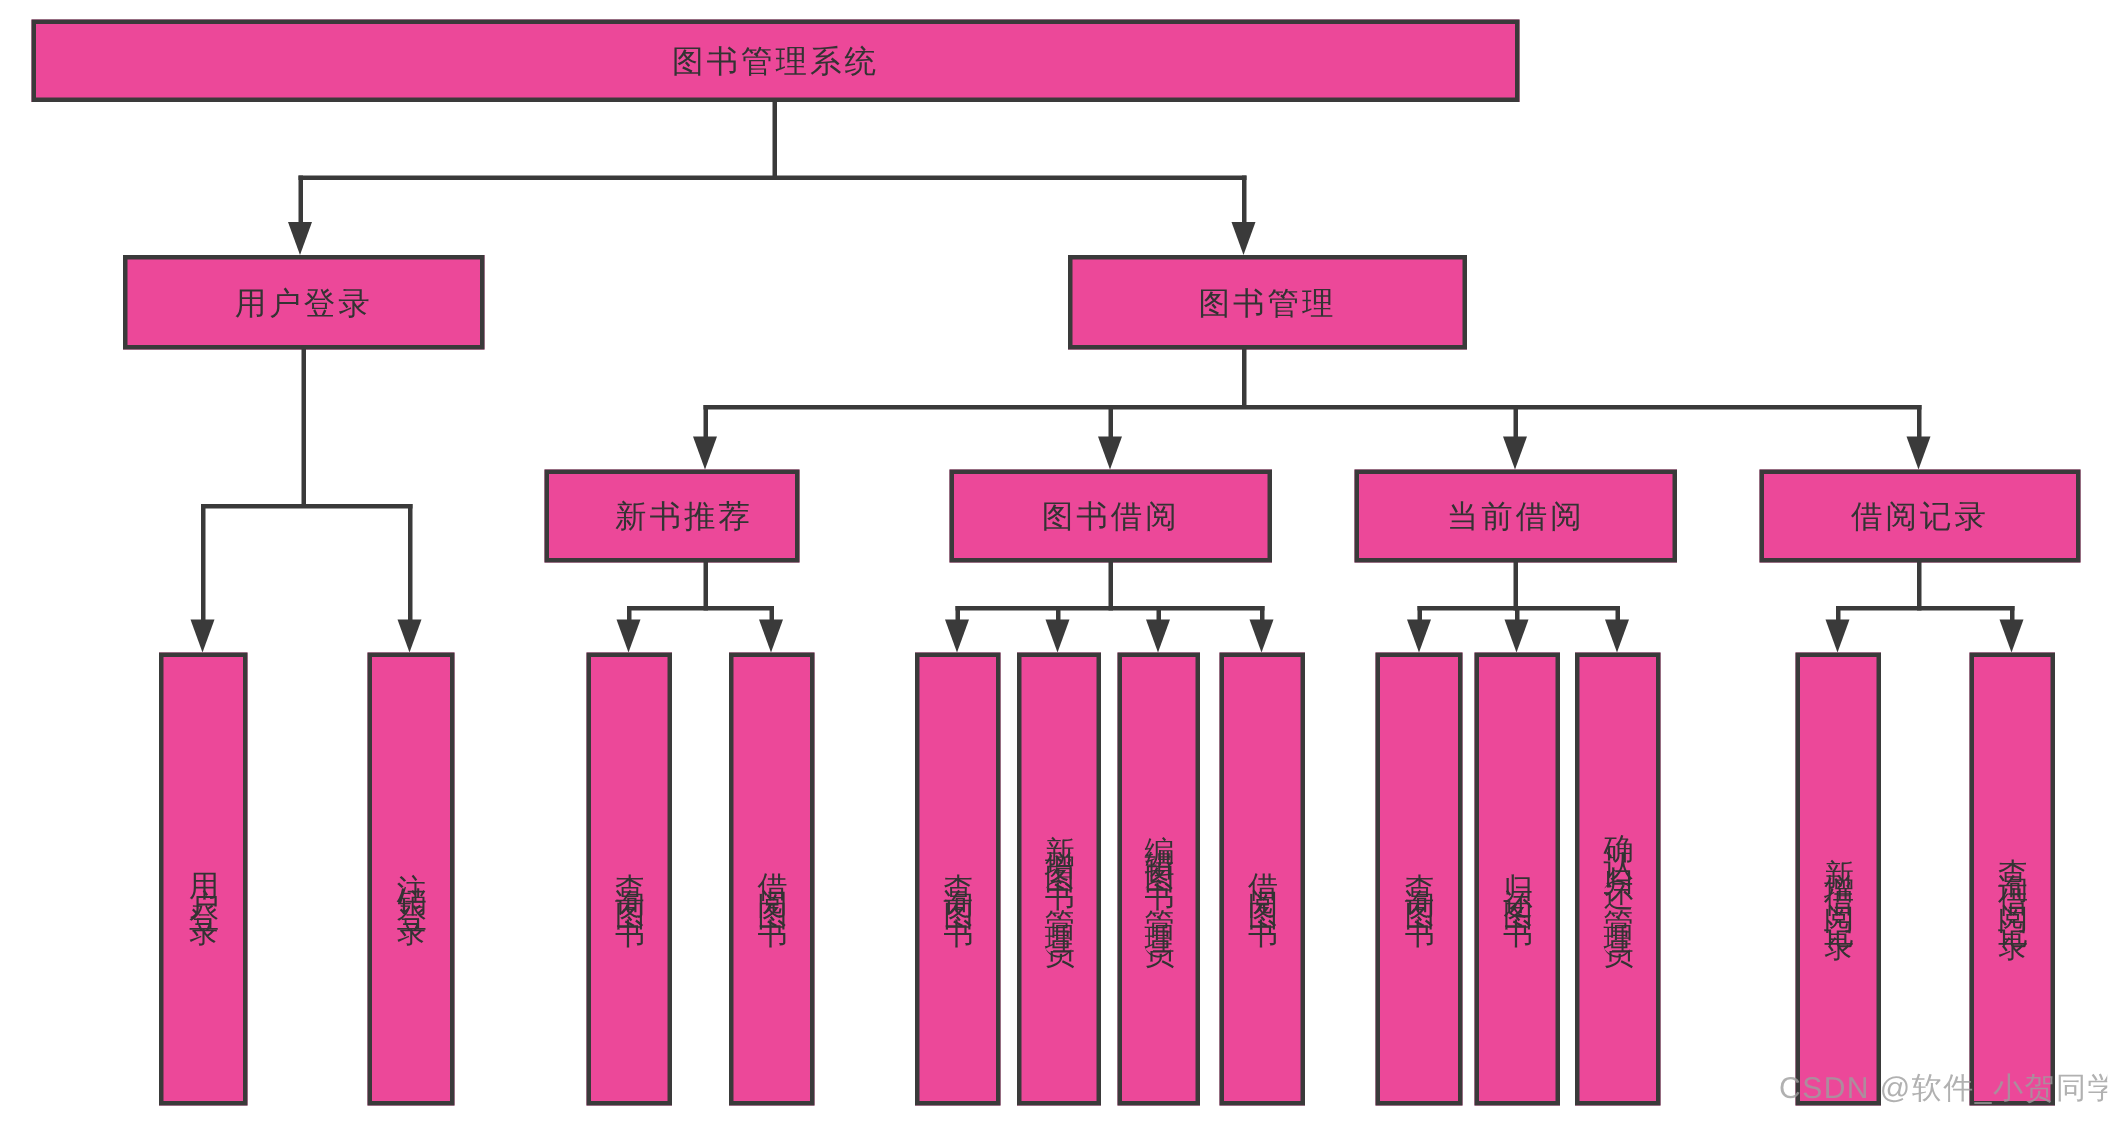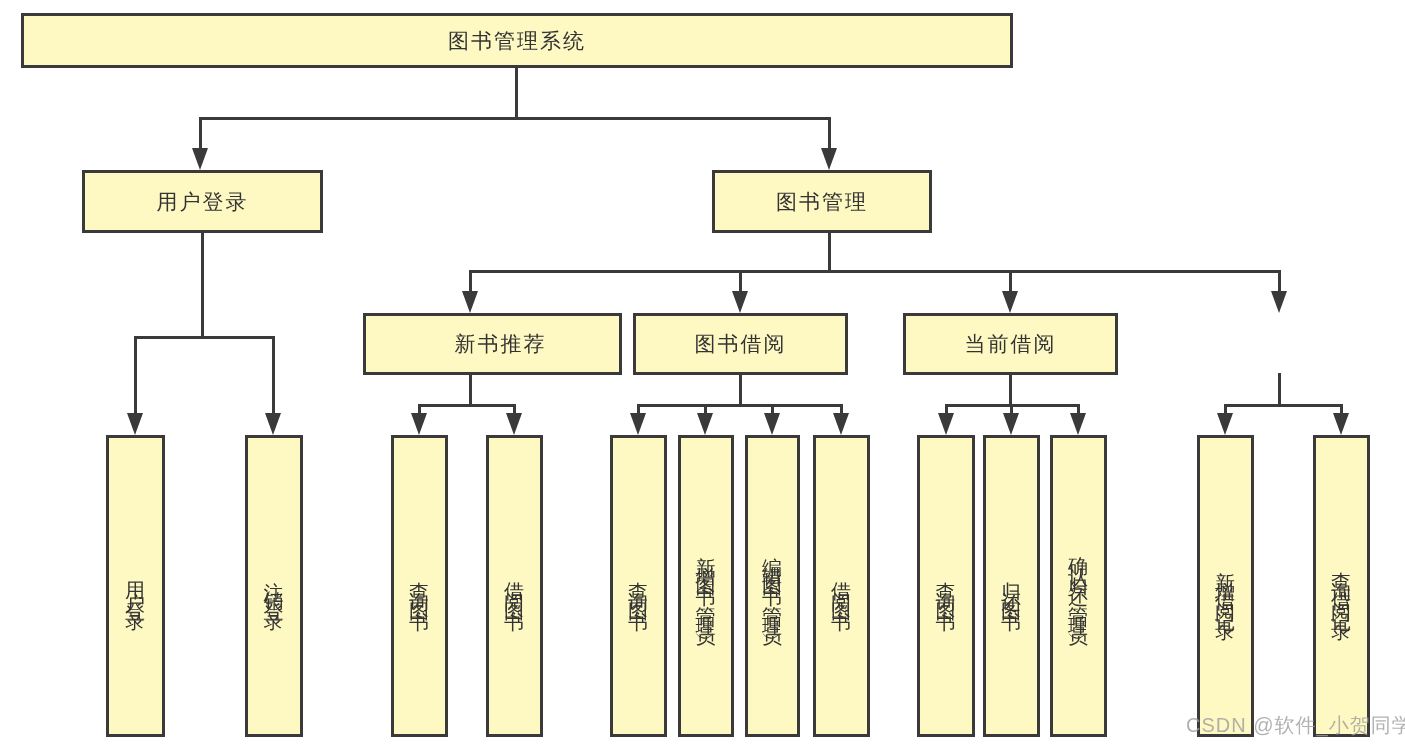--- a/index.html
+++ b/index.html
@@ -10,21 +10,21 @@
   html,body{margin:0;padding:0;background:#fff;}
   #canvas{
     position:relative;
     width:1405px;height:747px;
     background:var(--bg);
     font-family:"Liberation Sans","DejaVu Sans",sans-serif;
     overflow:hidden;
   }
   .box{
     position:absolute;
-    background:#fef9c3;
+    background:#ec4899;
     border:3px solid var(--line);
     box-sizing:border-box;
     display:flex;align-items:center;justify-content:center;
     color:var(--text);
     font-size:21px;
     letter-spacing:2px;
     white-space:nowrap;
   }
   .vbox{font-size:20px;letter-spacing:0;}
   .vtext{
@@ -61,43 +61,44 @@
   <div class="box" style="left:21px;top:13px;width:992px;height:55px;">图书管理系统</div>
 
   <div class="v" style="left:515px;top:66px;height:54px;"></div>
   <div class="h" style="left:199px;top:117px;width:632px;"></div>
   <div class="v" style="left:199px;top:117px;height:33px;"></div>
   <div class="v" style="left:828px;top:117px;height:33px;"></div>
   <div class="arr" style="left:192px;top:148px;"></div>
   <div class="arr" style="left:821px;top:148px;"></div>
 
   <div class="box" style="left:82px;top:170px;width:241px;height:63px;">用户登录</div>
-  <div class="box" style="left:712px;top:170px;width:220px;height:63px;">图书管理</div>
+  <div class="box" style="left:712px;top:170px;width:266px;height:63px;">图书管理</div>
 
   <div class="v" style="left:201px;top:231px;height:107px;"></div>
   <div class="h" style="left:134px;top:336px;width:141px;"></div>
   <div class="v" style="left:134px;top:336px;height:81px;"></div>
   <div class="v" style="left:272px;top:336px;height:81px;"></div>
   <div class="arr" style="left:127px;top:413px;"></div>
   <div class="arr" style="left:265px;top:413px;"></div>
 
   <div class="v" style="left:828px;top:231px;height:41px;"></div>
   <div class="h" style="left:469px;top:270px;width:812px;"></div>
   <div class="v" style="left:469px;top:270px;height:24px;"></div>
   <div class="v" style="left:739px;top:270px;height:24px;"></div>
   <div class="v" style="left:1009px;top:270px;height:24px;"></div>
   <div class="v" style="left:1278px;top:270px;height:24px;"></div>
   <div class="arr" style="left:462px;top:291px;"></div>
   <div class="arr" style="left:732px;top:291px;"></div>
   <div class="arr" style="left:1002px;top:291px;"></div>
   <div class="arr" style="left:1271px;top:291px;"></div>
 
-  <div class="box" style="left:363px;top:313px;width:259px;height:62px;padding-left:16px;">新书推荐</div>
+  <div class="box" style="left:363px;top:313px;width:170px;height:62px;padding-left:16px;">新书推荐</div>
   <div class="box" style="left:903px;top:313px;width:215px;height:62px;">当前借阅</div>
   <div class="box" style="left:633px;top:313px;width:215px;height:62px;">图书借阅</div>
+  <div class="box" style="left:1173px;top:313px;width:214px;height:62px;">借阅记录</div>
 
   <div class="v" style="left:469px;top:373px;height:34px;"></div>
   <div class="h" style="left:418px;top:404px;width:98px;"></div>
   <div class="v" style="left:418px;top:404px;height:13px;"></div>
   <div class="v" style="left:513px;top:404px;height:13px;"></div>
   <div class="arr" style="left:411px;top:413px;"></div>
   <div class="arr" style="left:506px;top:413px;"></div>
 
   <div class="v" style="left:739px;top:373px;height:34px;"></div>
   <div class="h" style="left:637px;top:404px;width:206px;"></div>

